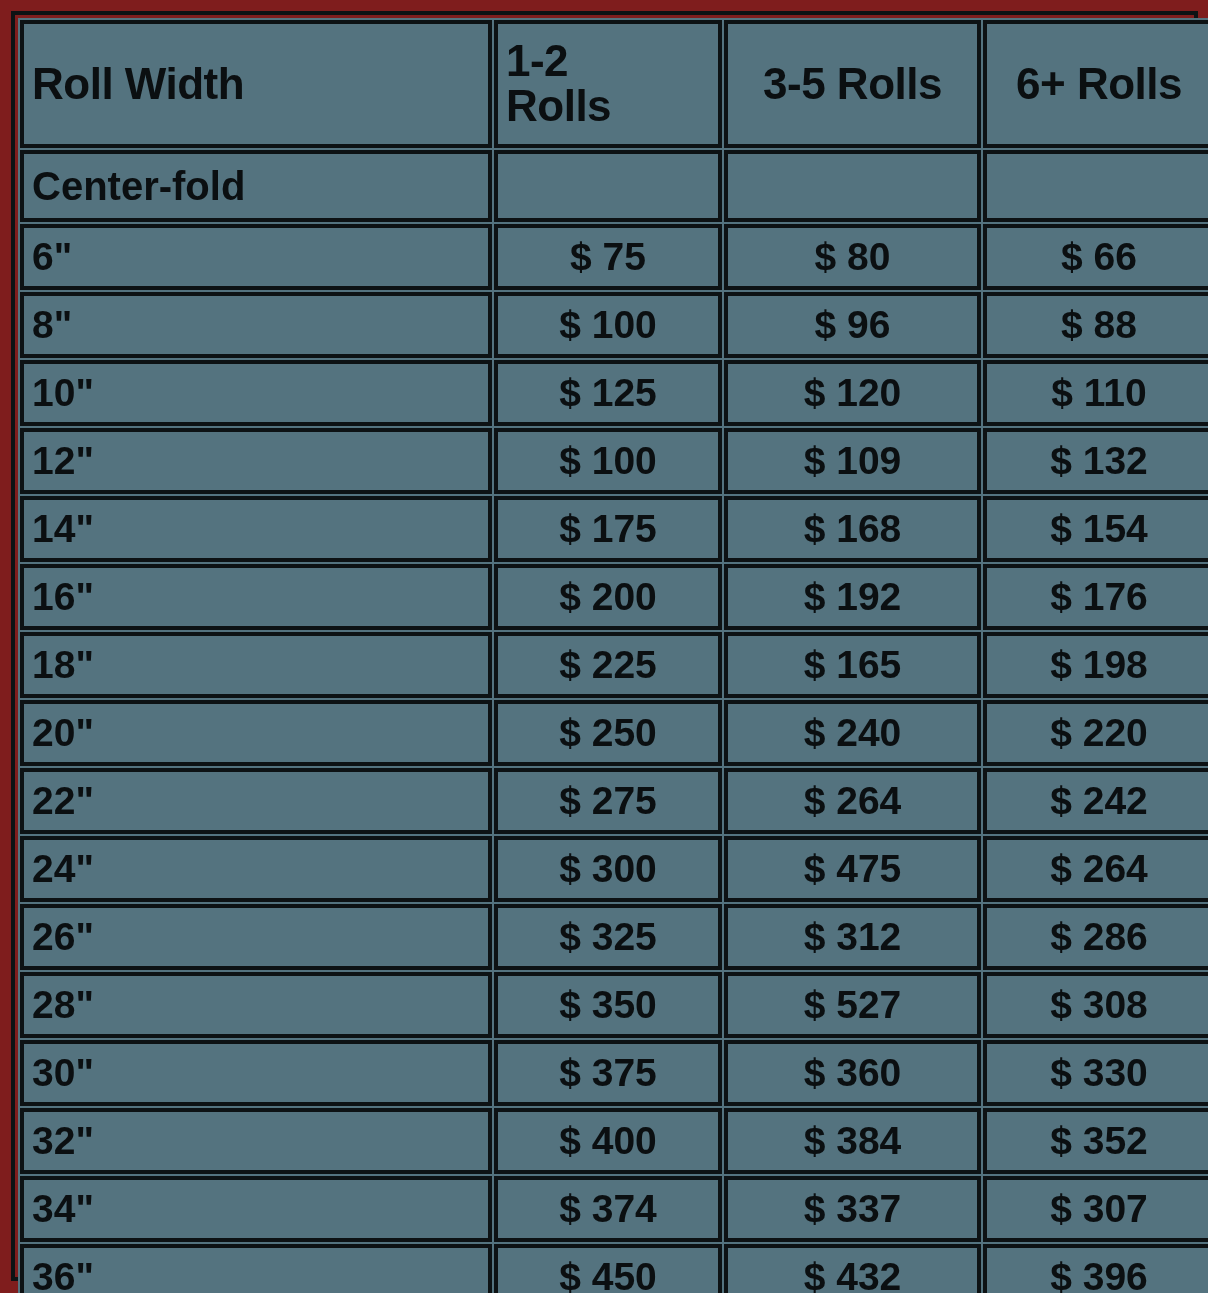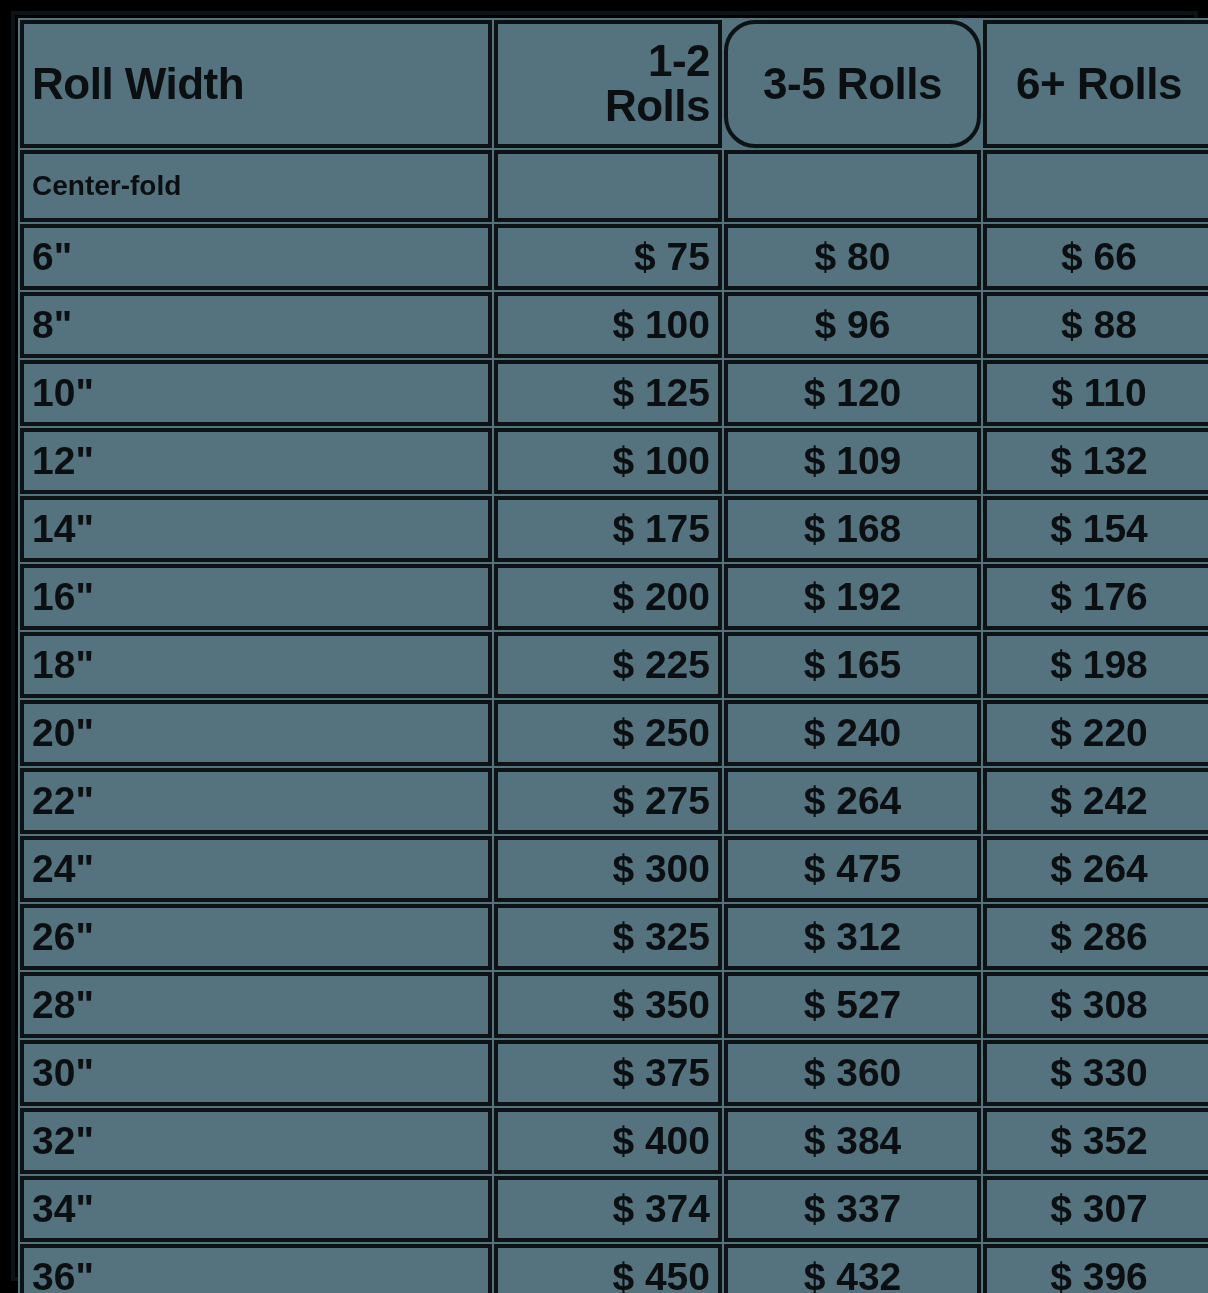--- a/index.html
+++ b/index.html
@@ -11,21 +11,21 @@
     width: 1208px;
     height: 1293px;
     font-family: "Liberation Sans", "DejaVu Sans", sans-serif;
     overflow: hidden;
   }
 
   #page {
     position: relative;
     width: 1208px;
     height: 1293px;
-    background: #000000;
+    background: #7f1d1d;
     box-sizing: border-box;
     padding: 11px 10px 12px 11px;
   }
 
   
   .table-frame {
     width: 100%;
     height: 100%;
     box-sizing: border-box;
     border: 4px solid #0d1214;
@@ -58,40 +58,40 @@
   col.c-r6     { width: 232px; }
 
   
   tr.header-row th {
     height: 128px;
     font-size: 44px;
     letter-spacing: -0.5px;
     vertical-align: middle;
   }
   th.h-width   { text-align: left;   padding-left: 14px; }
-  th.h-r12     { text-align: right;   padding-left: 12px; line-height: 1.02; }
-  th.h-r35     { text-align: center; border-radius: 31px; }
+  th.h-r12     { text-align: left;   padding-left: 12px; line-height: 1.02; }
+  th.h-r35     { text-align: center; }
   th.h-r6      { text-align: center; padding-left: 4px; padding-right: 4px; }
 
   
   tr.section-row td {
     height: 72px;
-    font-size: 28px;
+    font-size: 40px;
     vertical-align: middle;
   }
   td.sec-label { text-align: left; padding-left: 14px; }
 
   
   tr.data-row td {
     height: 66px;
     font-size: 39px;
     vertical-align: middle;
   }
   td.size   { text-align: left;  padding-left: 10px; }
-  td.p-r12  { text-align: right;  padding-left: 12px; }
+  td.p-r12  { text-align: center;  padding-left: 12px; }
   td.p-r35  { text-align: center; }
   td.p-r6   { text-align: center; }
 </style>
 </head>
 <body>
 
 <div id="page">
   <div class="table-frame">
     <table class="pricing">
       <colgroup>

